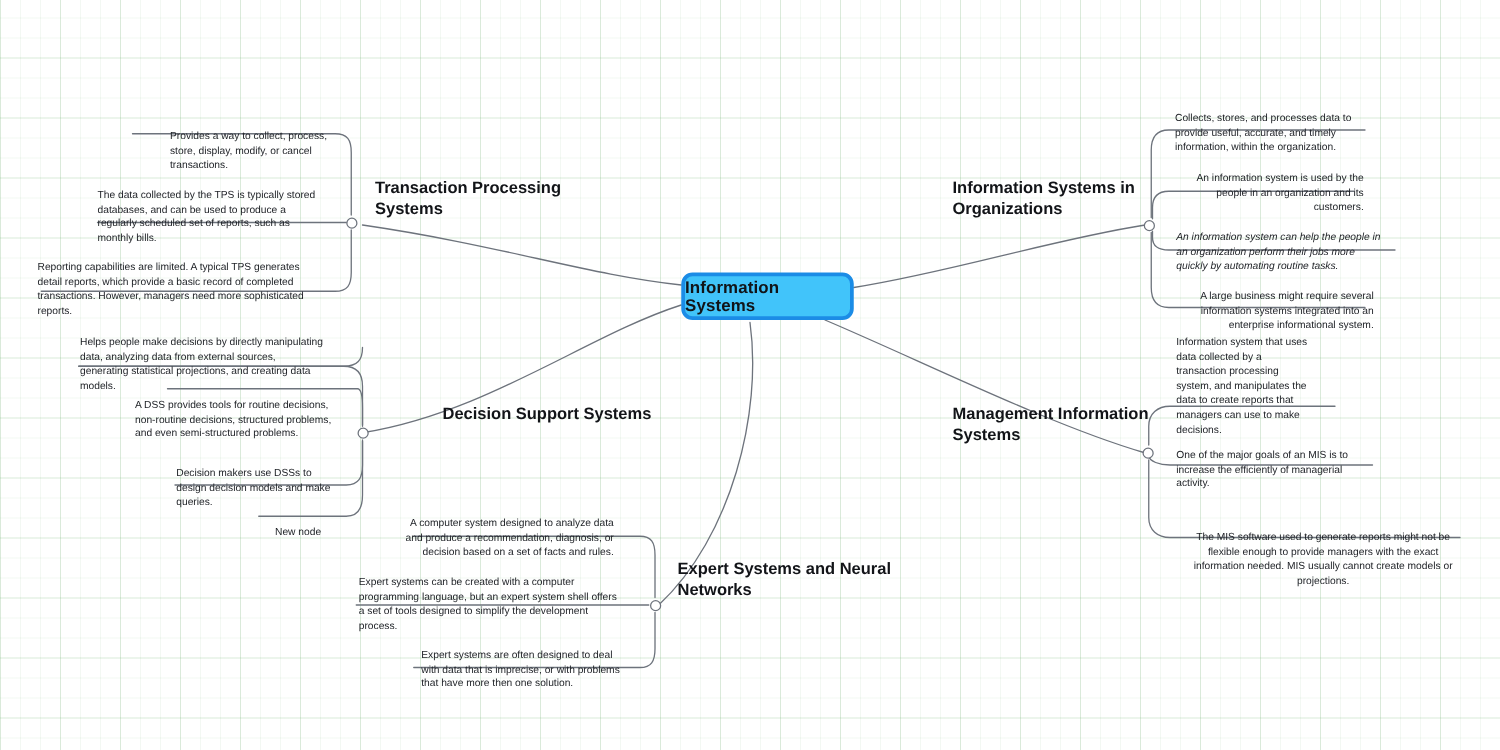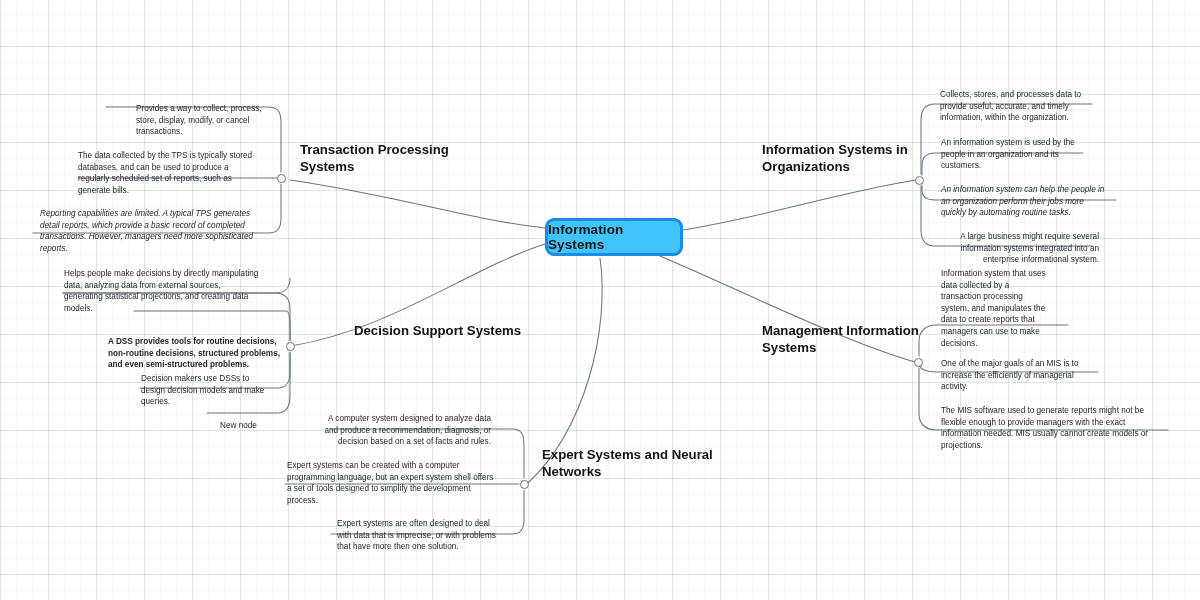--- a/index.html
+++ b/index.html
@@ -134,36 +134,36 @@
 
 <div class="leaf" style="left:136px;top:83px;width:150px;">
   <span class="leaf-text">Provides a way to collect, process,
 store, display, modify, or cancel
 transactions.</span>
 </div>
 <div class="leaf" style="left:78px;top:130px;width:198px;">
   <span class="leaf-text">The data collected by the TPS is typically stored
 databases, and can be used to produce a
 regularly scheduled set of reports, such as
-generate bills.</span>
-</div>
-<div class="leaf" style="left:40px;top:188px;width:245px;font-style:italic;">
+monthly bills.</span>
+</div>
+<div class="leaf" style="left:30px;top:188px;width:245px;">
   <span class="leaf-text">Reporting capabilities are limited. A typical TPS generates
 detail reports, which provide a basic record of completed
 transactions. However, managers need more sophisticated
 reports.</span>
 </div>
 
 <div class="leaf" style="left:64px;top:248px;width:212px;">
   <span class="leaf-text">Helps people make decisions by directly manipulating
 data, analyzing data from external sources,
 generating statistical projections, and creating data
 models.</span>
 </div>
-<div class="leaf" style="left:108px;top:316px;width:175px;font-weight:bold;">
+<div class="leaf" style="left:108px;top:298px;width:175px;">
   <span class="leaf-text">A DSS provides tools for routine decisions,
 non-routine decisions, structured problems,
 and even semi-structured problems.</span>
 </div>
 <div class="leaf" style="left:141px;top:353px;width:150px;">
   <span class="leaf-text">Decision makers use DSSs to
 design decision models and make
 queries.</span>
 </div>
 <div class="leaf" style="left:208px;top:400px;width:78px;padding-left:12px;">
@@ -185,21 +185,21 @@
   <span class="leaf-text">Expert systems are often designed to deal
 with data that is imprecise, or with problems
 that have more then one solution.</span>
 </div>
 
 <div class="leaf" style="left:940px;top:69px;width:155px;">
   <span class="leaf-text">Collects, stores, and processes data to
 provide useful, accurate, and timely
 information, within the organization.</span>
 </div>
-<div class="leaf" style="left:941px;top:117px;width:150px;">
+<div class="leaf" style="left:941px;top:117px;width:150px;text-align:right;">
   <span class="leaf-text">An information system is used by the
 people in an organization and its
 customers.</span>
 </div>
 <div class="leaf" style="left:941px;top:164px;width:178px;font-style:italic;">
   <span class="leaf-text">An information system can help the people in
 an organization perform their jobs more
 quickly by automating routine tasks.</span>
 </div>
 <div class="leaf" style="left:941px;top:211px;width:158px;text-align:right;">
@@ -215,18 +215,18 @@
 system, and manipulates the
 data to create reports that
 managers can use to make
 decisions.</span>
 </div>
 <div class="leaf" style="left:941px;top:338px;width:165px;">
   <span class="leaf-text">One of the major goals of an MIS is to
 increase the efficiently of managerial
 activity.</span>
 </div>
-<div class="leaf" style="left:941px;top:385px;width:235px;">
+<div class="leaf" style="left:941px;top:404px;width:235px;text-align:center;">
   <span class="leaf-text">The MIS software used to generate reports might not be
 flexible enough to provide managers with the exact
 information needed. MIS usually cannot create models or
 projections.</span>
 </div>
 
 </body></html>

